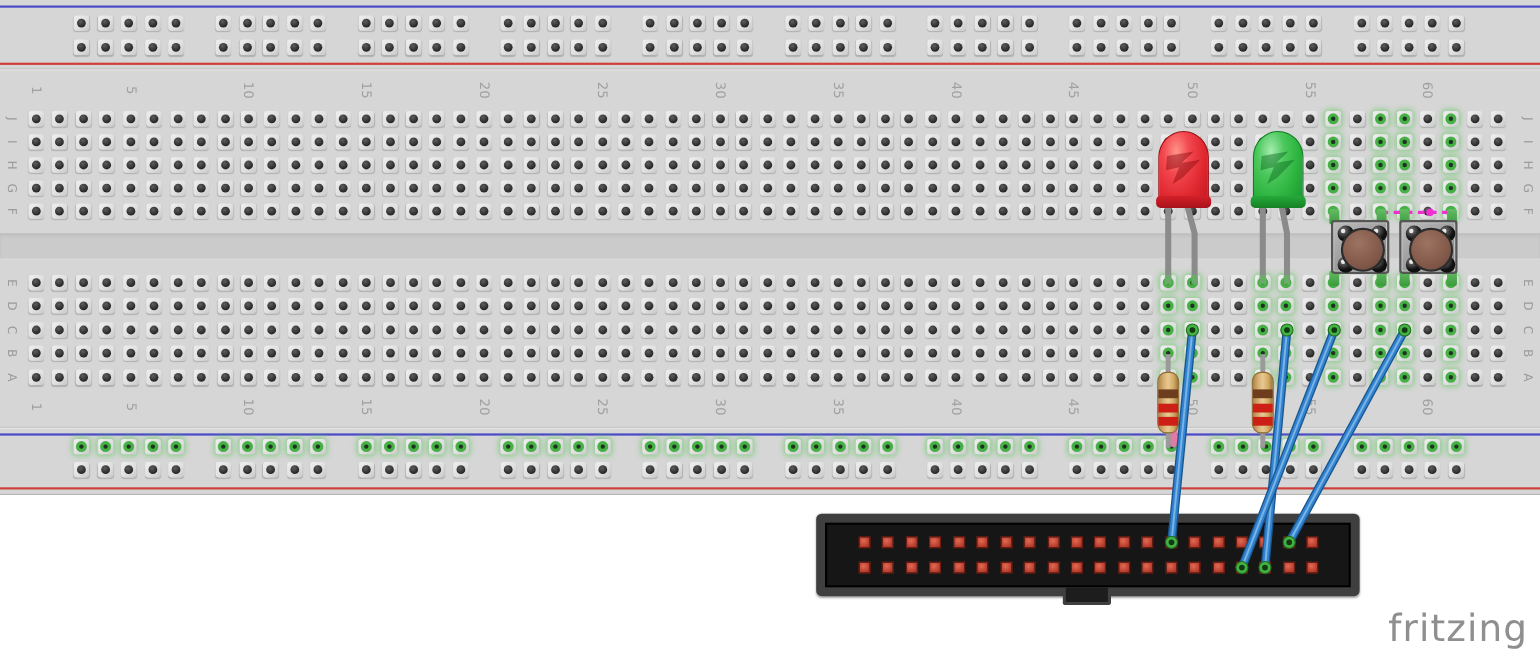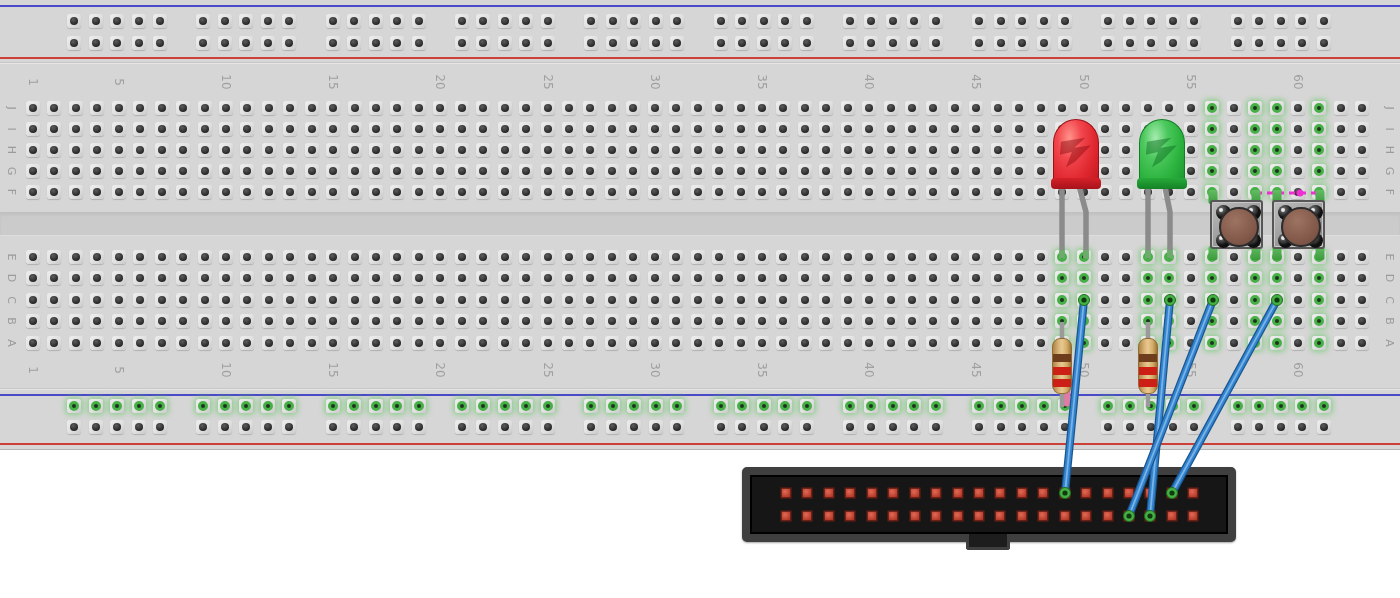--- a/index.html
+++ b/index.html
@@ -1069,13 +1069,14 @@
       <circle cx="1129" cy="516" r="5.5" fill="#44b244" stroke="#1d6e1d" stroke-width="1"></circle>
       <circle cx="1129" cy="516" r="2.6" fill="#123a10"></circle>
       <path d="M1277 300 L1172 493" stroke="#1a578f" stroke-width="8" fill="none" stroke-linecap="round"></path>
       <path d="M1277 300 L1172 493" stroke="#3383d3" stroke-width="5.5" fill="none" stroke-linecap="round"></path>
       <path d="M1277 300 L1172 493" stroke="#79b4e3" stroke-width="1.8" fill="none" stroke-linecap="round"></path>
       <circle cx="1277" cy="300" r="5.5" fill="#44b244" stroke="#1d6e1d" stroke-width="1"></circle>
       <circle cx="1277" cy="300" r="2.6" fill="#123a10"></circle>
       <circle cx="1172" cy="493" r="5.5" fill="#44b244" stroke="#1d6e1d" stroke-width="1"></circle>
       <circle cx="1172" cy="493" r="2.6" fill="#123a10"></circle>
     </svg>
+  <div id="watermark" style="left: 1262px; top: 555px;">fritzing</div>
 </div>
 
 </body></html>

